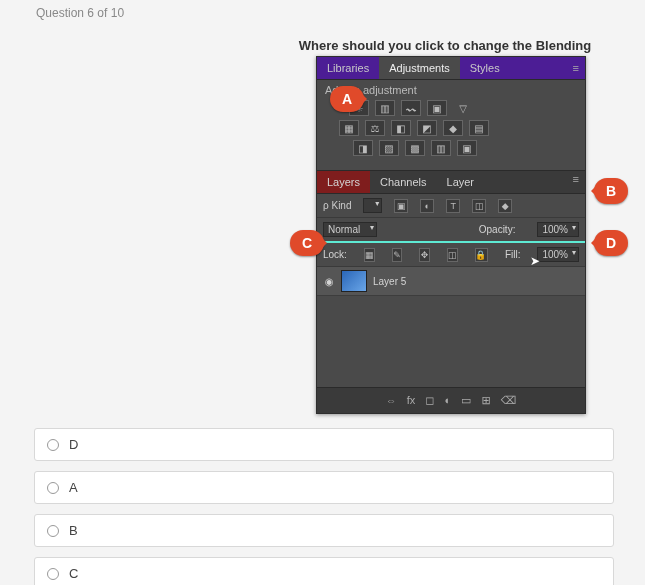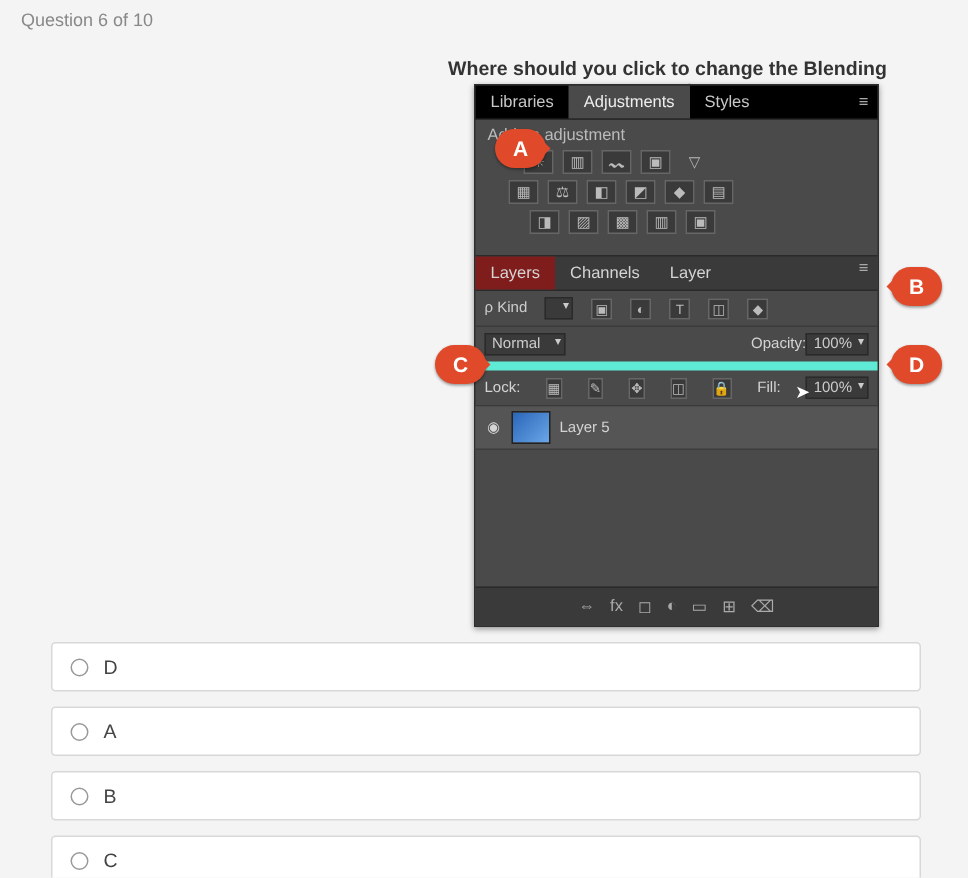--- a/index.html
+++ b/index.html
@@ -8,20 +8,21 @@
     background: #f4f4f4;
     width: 645px;
     height: 585px;
     position: relative;
     overflow: hidden;
   }
   .question-header {
     color: #888;
     font-size: 12px;
     padding: 6px 0 0 14px;
+    margin-left: 22px;
   }
   .question-text {
     color: #333;
     font-size: 13px;
     font-weight: bold;
     text-align: center;
     margin: 18px 0 6px 280px;
     width: 330px;
   }
   .panel {
@@ -31,21 +32,21 @@
     width: 270px;
     background: #4a4a4a;
     border: 1px solid #2e2e2e;
     color: #d4d4d4;
     font-size: 11px;
     box-shadow: 0 1px 4px rgba(0,0,0,.4);
   }
   .tab-row {
     display: flex;
     align-items: center;
-    background: #000000;
+    background: #4c1d95;
     border-bottom: 1px solid #2a2a2a;
     font-size: 11px;
   }
   .tab {
     padding: 5px 10px;
     color: #c8c8c8;
     cursor: pointer;
   }
   .tab.active { background: #4a4a4a; color: #eee; }
   .menu-btn {
@@ -106,22 +107,22 @@
     background: #3a3a3a;
     border: 1px solid #666;
     font-size: 9px; color: #bbb;
     display: flex; align-items: center; justify-content: center;
     cursor: pointer;
   }
   .blend-row {
     display: flex;
     align-items: center;
     padding: 4px 6px;
-    gap: 0;
-    border-bottom: 6px solid #5eead4;
+    gap: 22px;
+    border-bottom: 2px solid #5eead4;
     font-size: 10px;
     justify-content: center;
   }
   .blend-row .dd.wide { min-width: 54px; }
   .lock-row {
     display: flex;
     align-items: center;
     padding: 4px 6px;
     gap: 17px;
     font-size: 10px;

